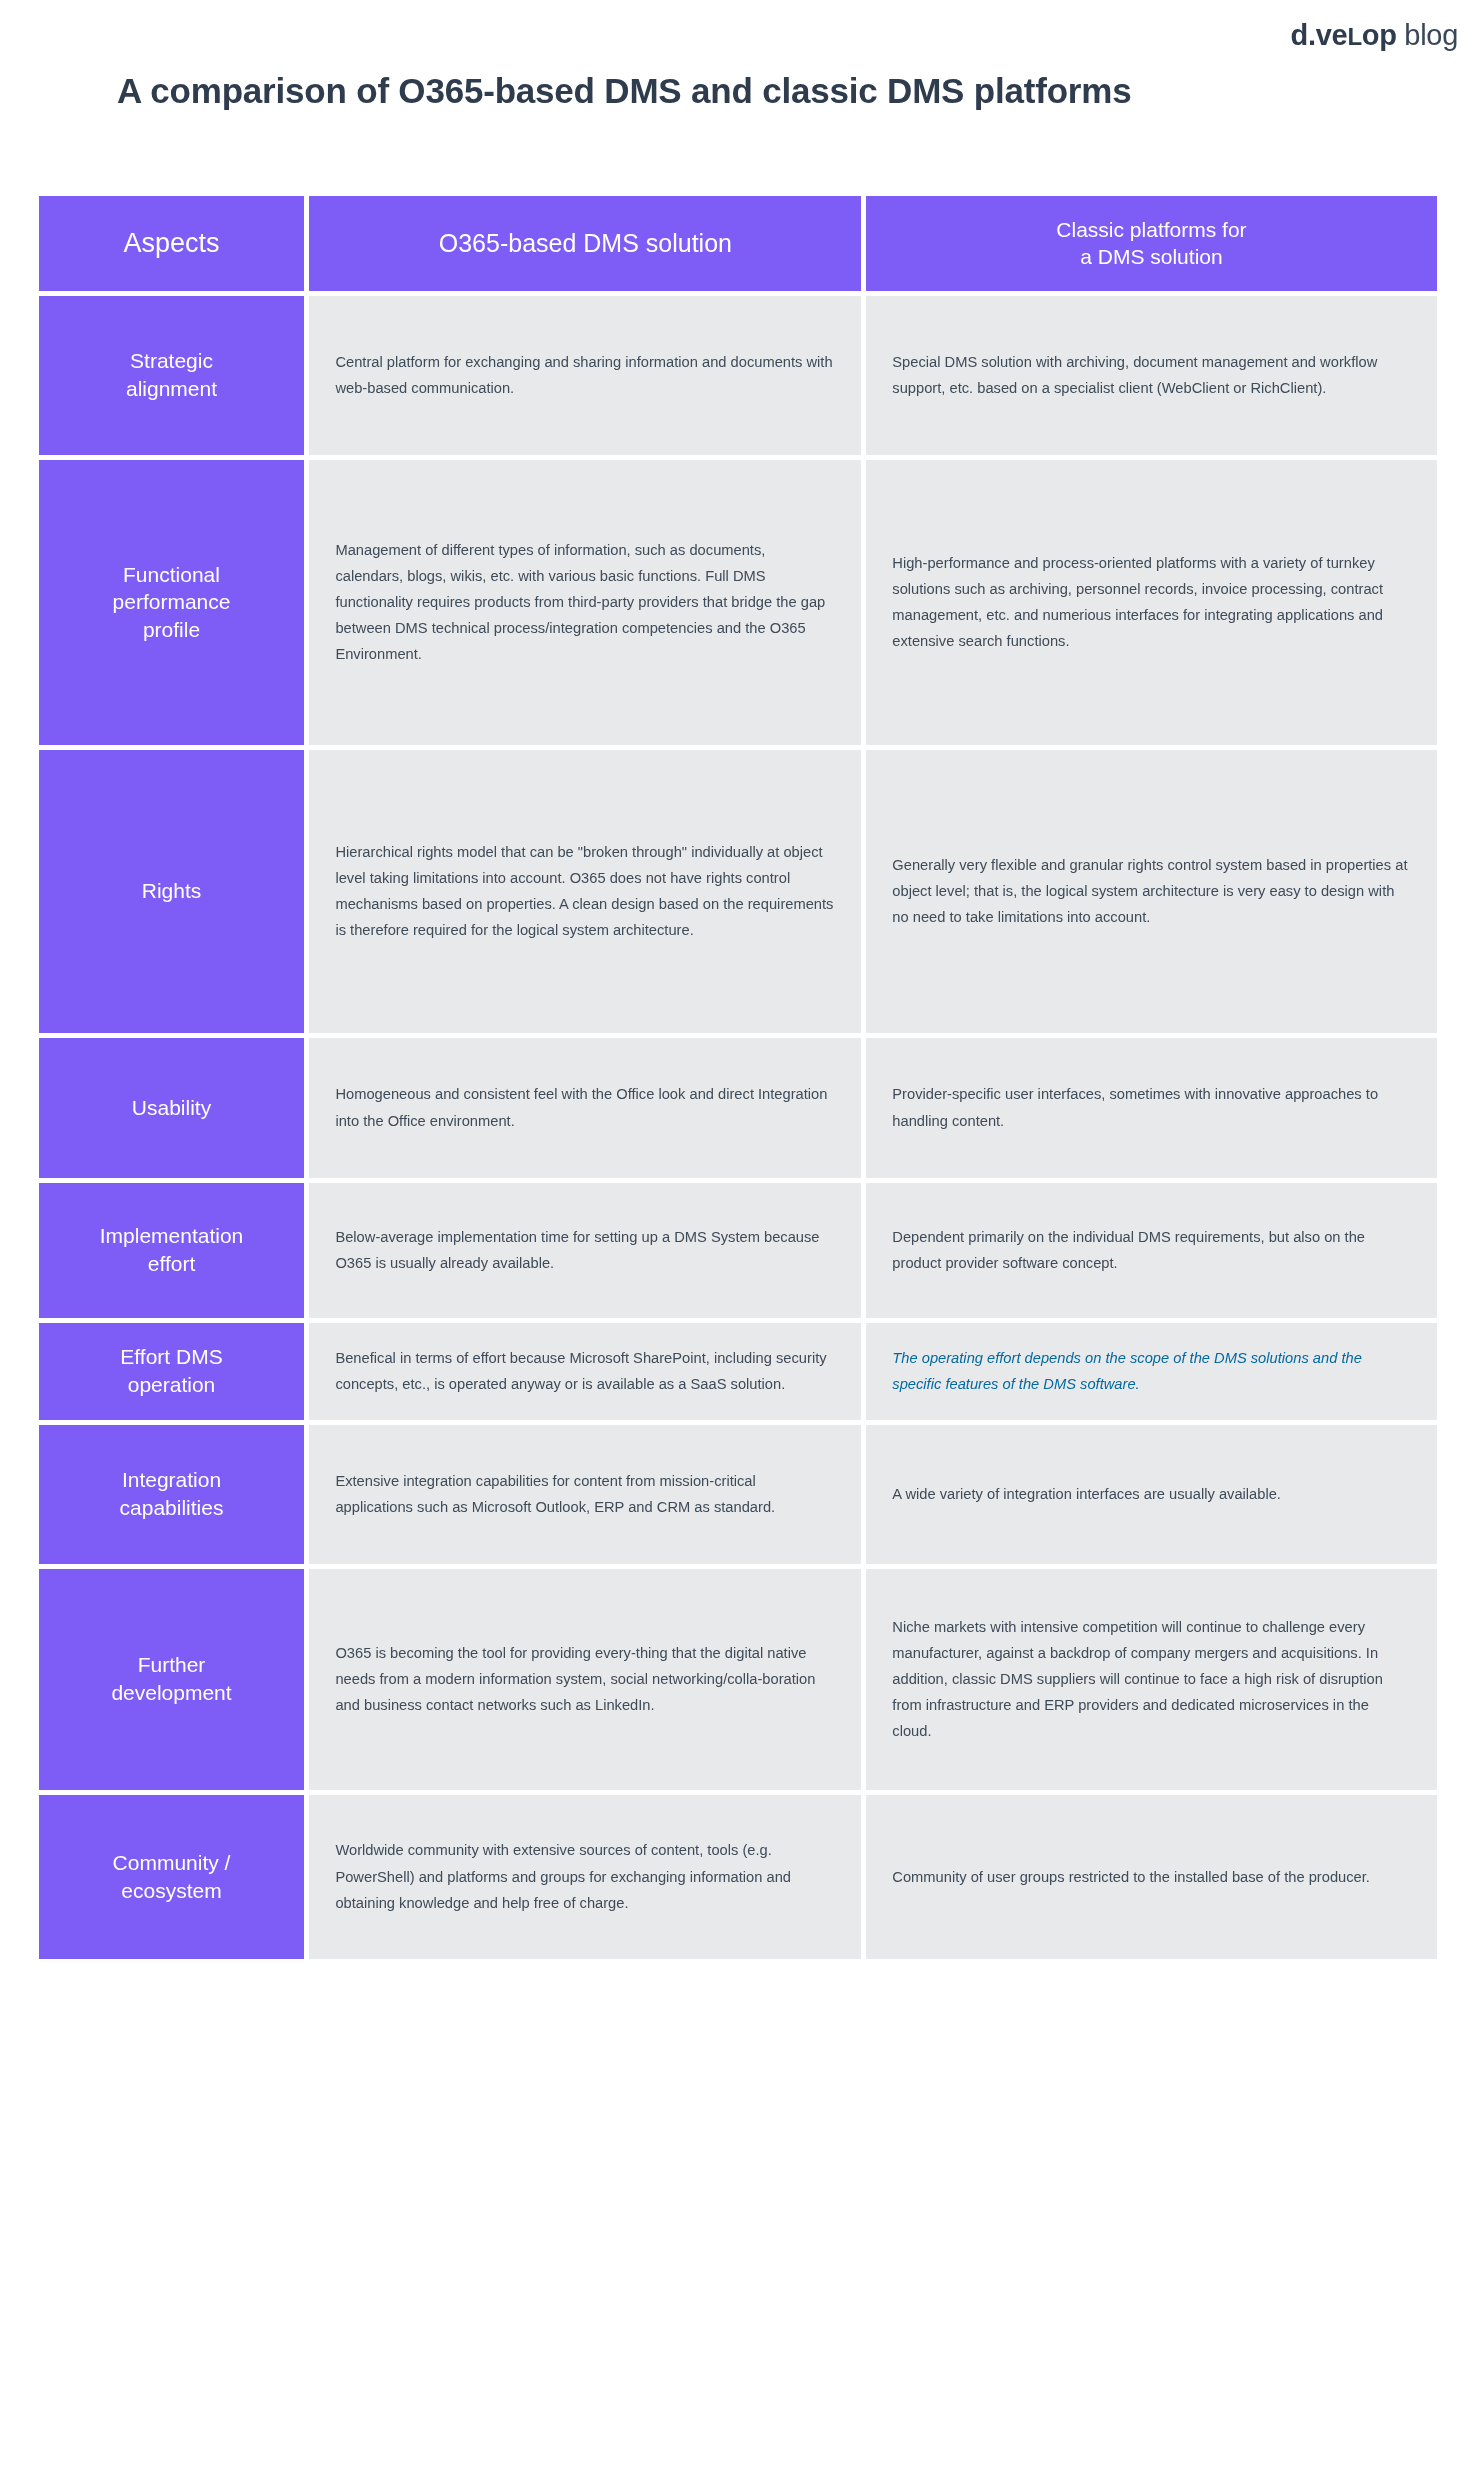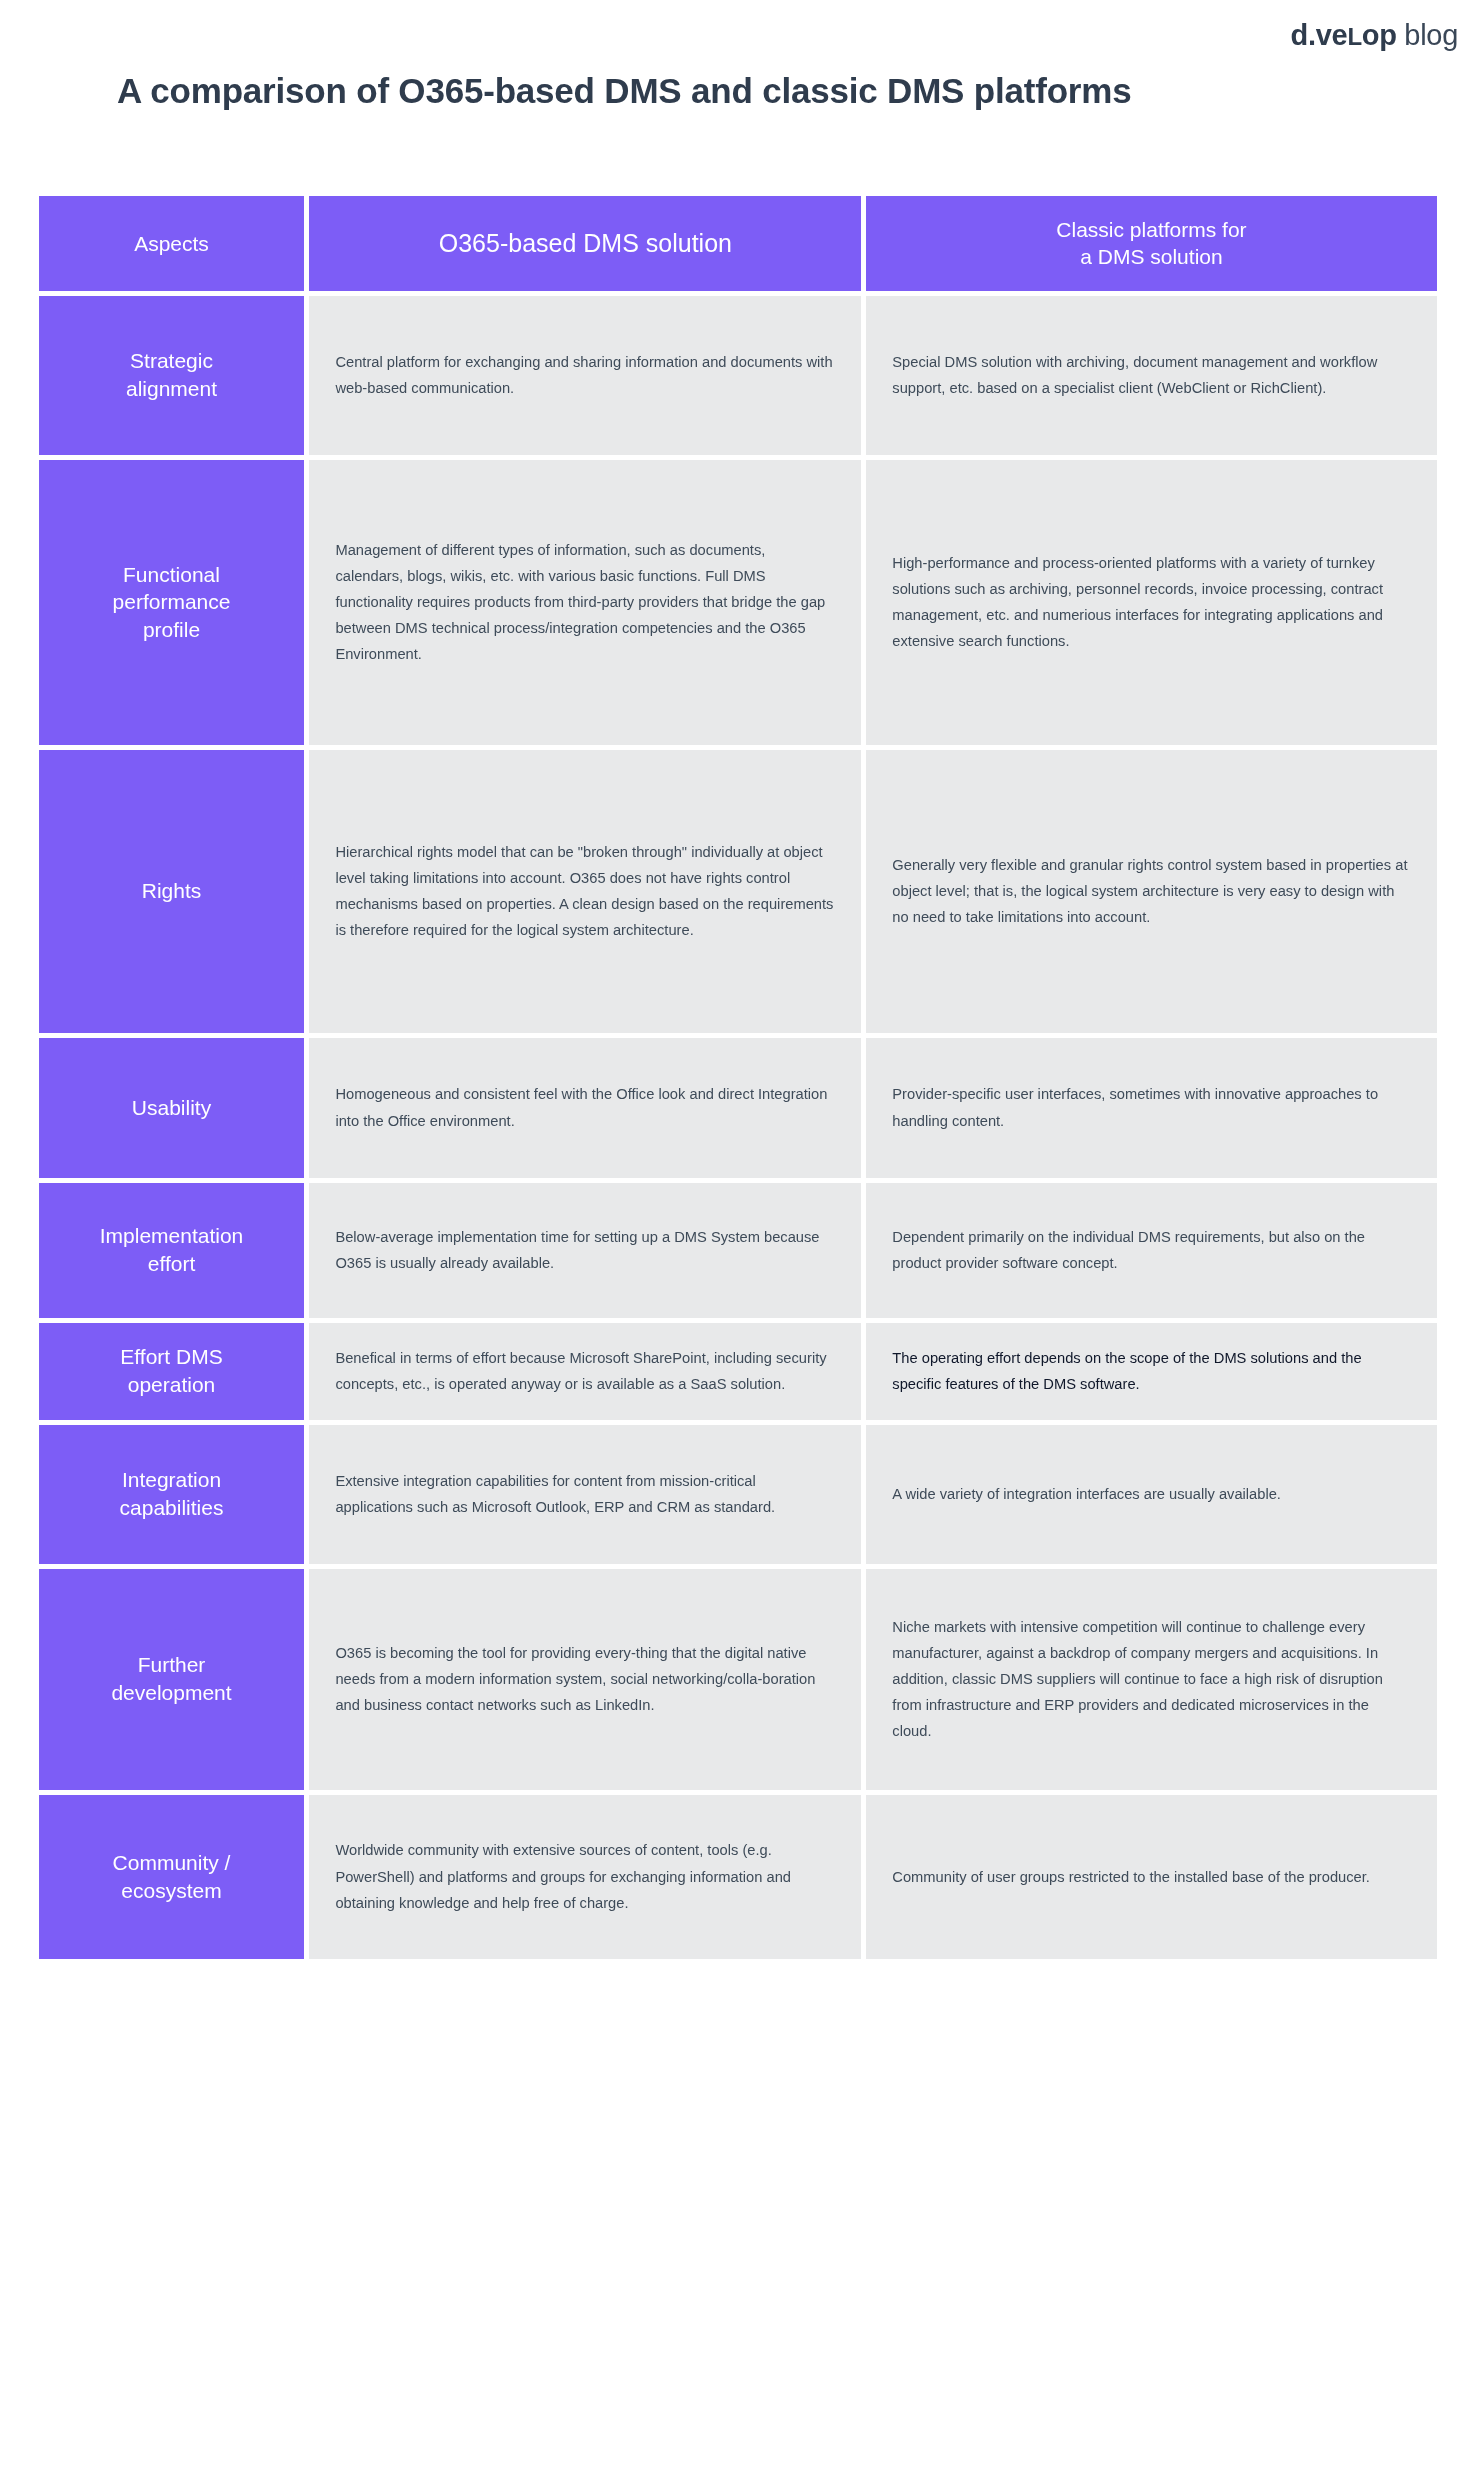--- a/index.html
+++ b/index.html
@@ -71,21 +71,21 @@
     background:#7d5df6;
     color:#ffffff;
     text-align:center;
     vertical-align:middle;
     font-size:21px;
     font-weight:400;
     line-height:1.30;
     padding:20px 10.8px;
     height:71px;
   }
-  .hdr-cell.hdr-aspect  { font-size:21px;margin-top:36px; }
+  .hdr-cell.hdr-aspect  { font-size:27px;margin-top:36px; }
   .hdr-cell.hdr-o365    { font-size:25px; }
   .hdr-cell.hdr-classic { font-size:21px; }
 
   .aspect-cell {
     background:#7d5df6;
     color:#ffffff;
     text-align:center;
     vertical-align:middle;
     font-size:21px;
     font-weight:400;
@@ -174,21 +174,21 @@
         <tr data-row="5">
           <th class="aspect-cell" style="white-space: pre-line; background: rgb(125, 93, 246); color: rgb(255, 255, 255);">Implementation
 effort</th>
           <td class="body-cell" style="background: rgb(232, 233, 234); color: rgb(62, 75, 89);">Below-average implementation time for setting up a DMS System because O365 is usually already available.</td>
           <td class="body-cell" style="background: rgb(232, 233, 234); color: rgb(62, 75, 89);">Dependent primarily on the individual DMS requirements, but also on the product provider software concept.</td>
         </tr>
         <tr data-row="6">
           <th class="aspect-cell" style="white-space: pre-line; background: rgb(125, 93, 246); color: rgb(255, 255, 255);">Effort DMS
 operation</th>
           <td class="body-cell" style="background: rgb(232, 233, 234); color: rgb(62, 75, 89);">Benefical in terms of effort because Microsoft SharePoint, including security concepts, etc., is operated anyway or is available as a SaaS solution.</td>
-          <td class="body-cell" style="background: rgb(232, 233, 234); color: #0f172a;">The operating effort depends on the scope of the DMS solutions and the specific features of the DMS software.</td>
+          <td class="body-cell" style="background: rgb(232, 233, 234); color: #0369a1; font-style: italic;">The operating effort depends on the scope of the DMS solutions and the specific features of the DMS software.</td>
         </tr>
         <tr data-row="7">
           <th class="aspect-cell" style="white-space: pre-line; background: rgb(125, 93, 246); color: rgb(255, 255, 255);">Integration
 capabilities</th>
           <td class="body-cell" style="background: rgb(232, 233, 234); color: rgb(62, 75, 89);">Extensive integration capabilities for content from mission-critical applications such as Microsoft Outlook, ERP and CRM as standard.</td>
           <td class="body-cell" style="background: rgb(232, 233, 234); color: rgb(62, 75, 89);">A wide variety of integration interfaces are usually available.</td>
         </tr>
         <tr data-row="9">
           <th class="aspect-cell" style="white-space: pre-line; background: rgb(125, 93, 246); color: rgb(255, 255, 255);">Further
 development</th>

